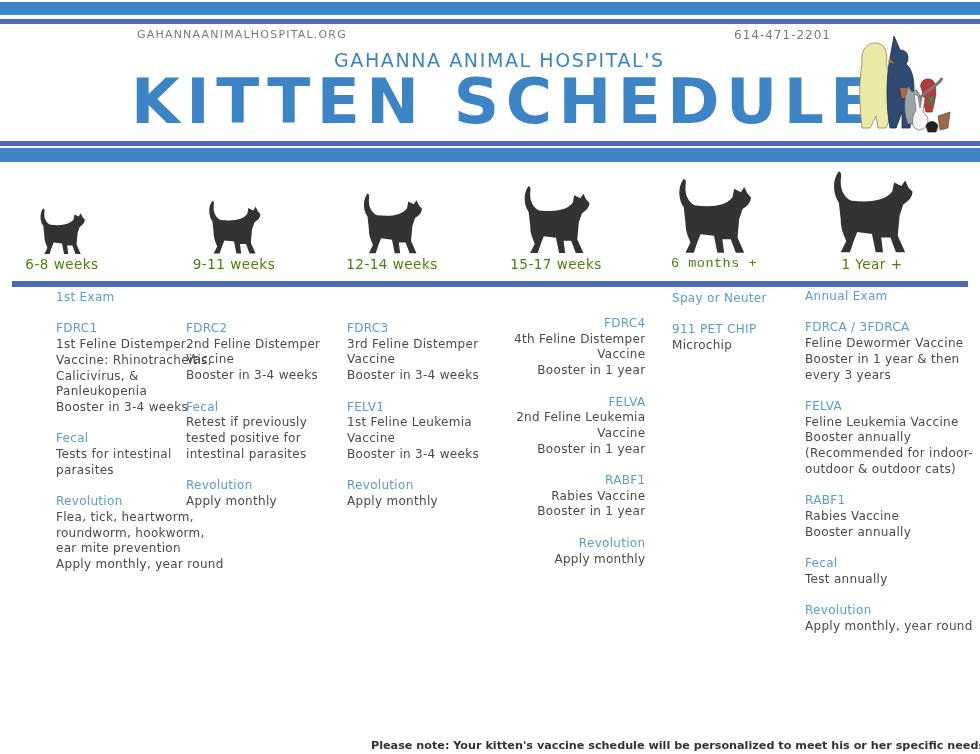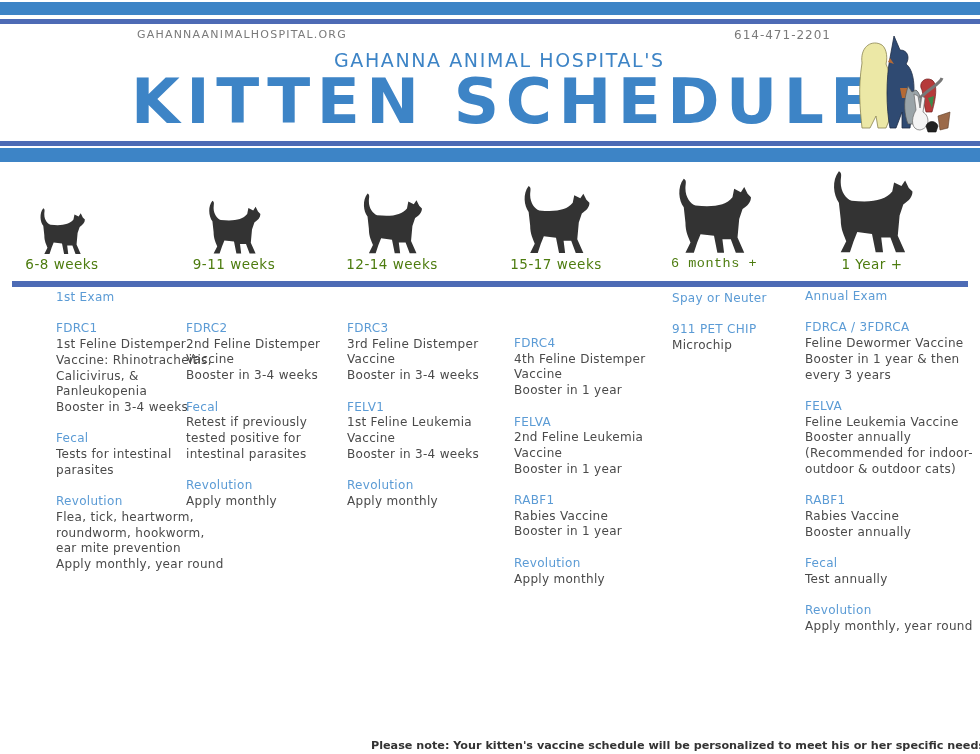--- a/index.html
+++ b/index.html
@@ -161,21 +161,21 @@
     <span class="line">1st Feline Leukemia</span>
     <span class="line">Vaccine</span>
     <span class="line">Booster in 3-4 weeks</span>
   </div>
   <div class="item">
     <span class="code">Revolution</span>
     <span class="line">Apply monthly</span>
   </div>
 </div>
 
-<div class="col" style="left:514px;top:336px;">
+<div class="col" style="left:514px;top:316px;text-align:right;">
   <div class="item">
     <span class="code">FDRC4</span>
     <span class="line">4th Feline Distemper</span>
     <span class="line">Vaccine</span>
     <span class="line">Booster in 1 year</span>
   </div>
   <div class="item">
     <span class="code">FELVA</span>
     <span class="line">2nd Feline Leukemia</span>
     <span class="line">Vaccine</span>

